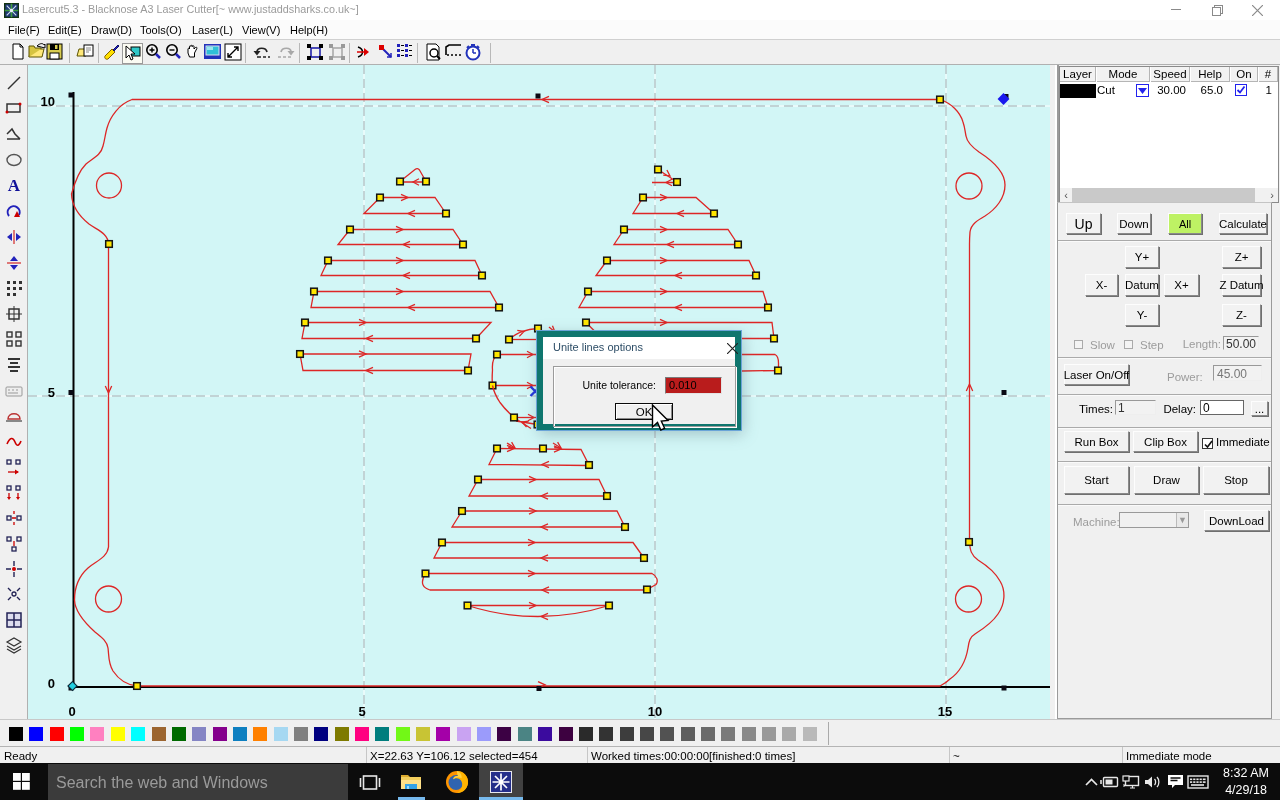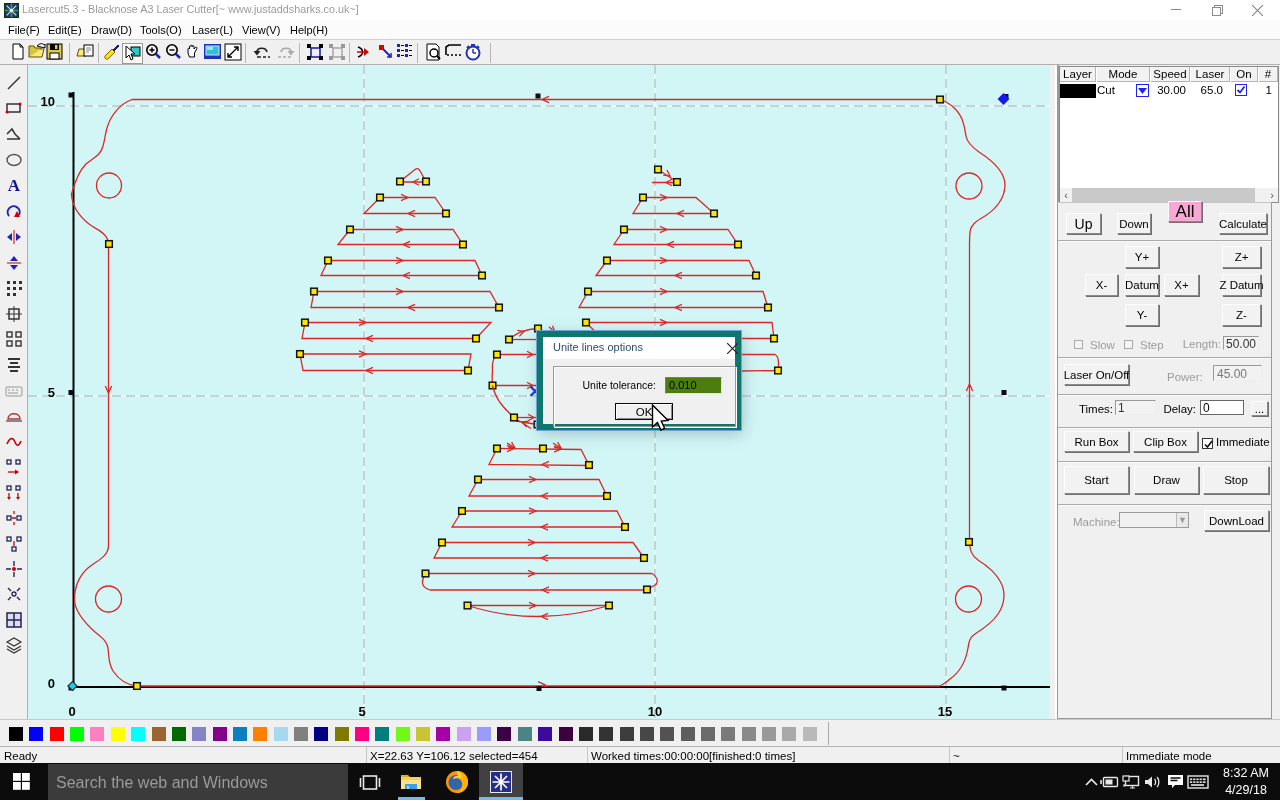--- a/index.html
+++ b/index.html
@@ -555,21 +555,21 @@
     <path d="M530.5,386.5 L540,396 M540,386.5 L530.5,396" stroke="#2233dd" stroke-width="2.4" fill="none"></path>
   </svg>
 <div style="position:absolute;left:1050px;top:65px;width:5px;height:654px;background:#f0f0f0"></div>
 <div style="position:absolute;left:1055px;top:65px;width:225px;height:654px;background:#f0f0f0;font-family:'Liberation Sans',sans-serif">
     <div style="position:absolute;left:0px;top:0px;width:2px;height:654px;background:#fff"></div>
     <div style="position:absolute;left:2px;top:0px;width:2px;height:654px;background:#9a9a9a"></div>
     <div style="position:absolute;left:4px;top:1px;width:220px;height:137px;background:#fff;border:1px solid #8a8a8a"></div>
     <div style="position:absolute;left:5px;top:2px;width:36px;height:15px;background:#f2f2f2;border-right:1px solid #b5b5b5;border-bottom:1px solid #b5b5b5;font-size:11.5px;display:flex;align-items:center;justify-content:center">Layer</div>
     <div style="position:absolute;left:42px;top:2px;width:53px;height:15px;background:#f2f2f2;border-right:1px solid #b5b5b5;border-bottom:1px solid #b5b5b5;font-size:11.5px;display:flex;align-items:center;justify-content:center">Mode</div>
     <div style="position:absolute;left:96px;top:2px;width:39px;height:15px;background:#f2f2f2;border-right:1px solid #b5b5b5;border-bottom:1px solid #b5b5b5;font-size:11.5px;display:flex;align-items:center;justify-content:center">Speed</div>
-    <div style="position:absolute;left:136px;top:2px;width:39px;height:15px;background:#f2f2f2;border-right:1px solid #b5b5b5;border-bottom:1px solid #b5b5b5;font-size:11.5px;display:flex;align-items:center;justify-content:center">Laser</div>
+    <div style="position:absolute;left:136px;top:2px;width:39px;height:15px;background:#f2f2f2;border-right:1px solid #b5b5b5;border-bottom:1px solid #b5b5b5;font-size:11.5px;display:flex;align-items:center;justify-content:center">Help</div>
     <div style="position:absolute;left:176px;top:2px;width:27px;height:15px;background:#f2f2f2;border-right:1px solid #b5b5b5;border-bottom:1px solid #b5b5b5;font-size:11.5px;display:flex;align-items:center;justify-content:center">On</div>
     <div style="position:absolute;left:204px;top:2px;width:19px;height:15px;background:#f2f2f2;border-right:1px solid #b5b5b5;border-bottom:1px solid #b5b5b5;font-size:11.5px;display:flex;align-items:center;justify-content:center">#</div>
     <div style="position:absolute;left:5px;top:19px;width:36px;height:14px;background:#000"></div>
     <div style="position:absolute;left:42px;top:19px;font-size:11.5px">Cut</div>
     <div style="position:absolute;left:81px;top:19px;width:13px;height:13px;background:#fff;border:1px solid #2222ee;display:flex;align-items:center;justify-content:center">
       <svg width="9" height="6" viewBox="0 0 9 6">
         <path d="M0,0 h9 L4.5,6 Z" fill="#2222ee"></path>
       </svg>
     </div>
     <div style="position:absolute;left:95px;top:19px;width:36px;font-size:11.5px;text-align:right">30.00</div>
@@ -592,21 +592,21 @@
     <div style="position:absolute;left:3px;top:328.5px;width:213px;height:1px;background:#aaa"></div>
     <div style="position:absolute;left:3px;top:329.5px;width:213px;height:1px;background:#fafafa"></div>
     <div style="position:absolute;left:3px;top:361.5px;width:213px;height:1px;background:#aaa"></div>
     <div style="position:absolute;left:3px;top:362.5px;width:213px;height:1px;background:#fafafa"></div>
     <div style="position:absolute;left:3px;top:396px;width:213px;height:1px;background:#aaa"></div>
     <div style="position:absolute;left:3px;top:397px;width:213px;height:1px;background:#fafafa"></div>
     <div style="position:absolute;left:3px;top:439px;width:213px;height:1px;background:#aaa"></div>
     <div style="position:absolute;left:3px;top:440px;width:213px;height:1px;background:#fafafa"></div>
     <div style="position:absolute;left:11px;top:148px;width:35px;height:21px;background:#f2f2f2;border:1px solid #8a8a8a;border-top-color:#fdfdfd;border-left-color:#fdfdfd;box-shadow:1px 1px 0 #6f6f6f;display:flex;align-items:center;justify-content:center;font-size:14px;color:#000">Up</div>
     <div style="position:absolute;left:62px;top:148px;width:34px;height:21px;background:#f2f2f2;border:1px solid #8a8a8a;border-top-color:#fdfdfd;border-left-color:#fdfdfd;box-shadow:1px 1px 0 #6f6f6f;display:flex;align-items:center;justify-content:center;font-size:11.5px;color:#000">Down</div>
-    <div style="position:absolute;left:113px;top:136px;width:34px;height:21px;background:#f9a8d4;border:1px solid #8a8a8a;border-top-color:#fdfdfd;border-left-color:#fdfdfd;box-shadow:1px 1px 0 #6f6f6f;display:flex;align-items:center;justify-content:center;font-size:17px;color:#000">All</div>
+    <div style="position:absolute;left:113px;top:148px;width:34px;height:21px;background:#bef264;border:1px solid #8a8a8a;border-top-color:#fdfdfd;border-left-color:#fdfdfd;box-shadow:1px 1px 0 #6f6f6f;display:flex;align-items:center;justify-content:center;font-size:11px;color:#000">All</div>
     <div style="position:absolute;left:164px;top:148px;width:48px;height:21px;background:#f2f2f2;border:1px solid #8a8a8a;border-top-color:#fdfdfd;border-left-color:#fdfdfd;box-shadow:1px 1px 0 #6f6f6f;display:flex;align-items:center;justify-content:center;font-size:11.5px;color:#000">Calculate</div>
     <div style="position:absolute;left:70px;top:181px;width:34px;height:22px;background:#f2f2f2;border:1px solid #8a8a8a;border-top-color:#fdfdfd;border-left-color:#fdfdfd;box-shadow:1px 1px 0 #6f6f6f;display:flex;align-items:center;justify-content:center;font-size:11.5px;color:#000">Y+</div>
     <div style="position:absolute;left:167px;top:181px;width:39px;height:22px;background:#f2f2f2;border:1px solid #8a8a8a;border-top-color:#fdfdfd;border-left-color:#fdfdfd;box-shadow:1px 1px 0 #6f6f6f;display:flex;align-items:center;justify-content:center;font-size:11.5px;color:#000">Z+</div>
     <div style="position:absolute;left:30px;top:209px;width:33px;height:22px;background:#f2f2f2;border:1px solid #8a8a8a;border-top-color:#fdfdfd;border-left-color:#fdfdfd;box-shadow:1px 1px 0 #6f6f6f;display:flex;align-items:center;justify-content:center;font-size:11.5px;color:#000">X-</div>
     <div style="position:absolute;left:70px;top:209px;width:34px;height:22px;background:#f2f2f2;border:1px solid #8a8a8a;border-top-color:#fdfdfd;border-left-color:#fdfdfd;box-shadow:1px 1px 0 #6f6f6f;display:flex;align-items:center;justify-content:center;font-size:11.5px;color:#000">Datum</div>
     <div style="position:absolute;left:109px;top:209px;width:35px;height:22px;background:#f2f2f2;border:1px solid #8a8a8a;border-top-color:#fdfdfd;border-left-color:#fdfdfd;box-shadow:1px 1px 0 #6f6f6f;display:flex;align-items:center;justify-content:center;font-size:11.5px;color:#000">X+</div>
     <div style="position:absolute;left:167px;top:209px;width:39px;height:22px;background:#f2f2f2;border:1px solid #8a8a8a;border-top-color:#fdfdfd;border-left-color:#fdfdfd;box-shadow:1px 1px 0 #6f6f6f;display:flex;align-items:center;justify-content:center;font-size:11.5px;color:#000">Z Datum</div>
     <div style="position:absolute;left:70px;top:239px;width:34px;height:22px;background:#f2f2f2;border:1px solid #8a8a8a;border-top-color:#fdfdfd;border-left-color:#fdfdfd;box-shadow:1px 1px 0 #6f6f6f;display:flex;align-items:center;justify-content:center;font-size:11.5px;color:#000">Y-</div>
     <div style="position:absolute;left:167px;top:239px;width:39px;height:22px;background:#f2f2f2;border:1px solid #8a8a8a;border-top-color:#fdfdfd;border-left-color:#fdfdfd;box-shadow:1px 1px 0 #6f6f6f;display:flex;align-items:center;justify-content:center;font-size:11.5px;color:#000">Z-</div>
     <div style="position:absolute;left:19px;top:275px;width:9px;height:9px;background:#f4f4f4;border:1px solid #aaa"></div>
@@ -775,17 +775,17 @@
   </div>
 
 <div style="position:absolute;left:537px;top:331px;width:204px;height:99px;background:#f0f0f0;border:6px solid #0f766e;box-shadow:2px 4px 14px rgba(90,120,130,.4);outline:1px solid #6aa4d8">
   <div style="position:absolute;left:0;top:0;width:100%;height:22px;background:#fff"></div>
   <div style="position:absolute;left:10px;top:4px;font-size:11px;color:#2d4d66">Unite lines options</div>
   <svg width="11" height="11" viewBox="0 0 11 11" style="position:absolute;left:184px;top:6px">
       <path d="M0,0 L11,11 M11,0 L0,11" stroke="#222" stroke-width="1.15"></path>
     </svg>
   <div style="position:absolute;left:10px;top:29px;width:183px;height:61px;border:1px solid #9b9b9b;box-shadow:1px 1px 0 #fff inset, 1px 1px 0 #fff"></div>
   <div style="position:absolute;left:28px;top:42px;width:85px;font-size:10.5px;color:#000;text-align:right;white-space:nowrap">Unite tolerance:</div>
-  <div style="position:absolute;left:122px;top:39.5px;width:57px;height:17px;background:#4d7c0f;border:1px solid #7a7a7a;border-bottom-color:#e3e3e3;border-right-color:#e3e3e3;font-size:11px;padding:1px 0 0 3px">0.010</div>
+  <div style="position:absolute;left:122px;top:39.5px;width:57px;height:17px;background:#b91c1c;border:1px solid #7a7a7a;border-bottom-color:#e3e3e3;border-right-color:#e3e3e3;font-size:11px;padding:1px 0 0 3px">0.010</div>
   <div style="position:absolute;left:72px;top:66px;width:58px;height:17px;background:#f0f0f0;border:1px solid #0a0a0a;box-shadow:inset 1px 1px 0 #fff, inset -1px -1px 0 #8a8a8a;font-size:11.5px;display:flex;align-items:center;justify-content:center">OK</div>
 </div>
 <svg width="19" height="29" viewBox="0 0 19 29" style="position:absolute;left:651px;top:404px">
   <path d="M1.5,1 L1.5,23 L6.5,18.5 L9.8,26 L13.6,24.3 L10.3,17 L17,16.5 Z" fill="#fff" stroke="#000" stroke-width="1.4"></path>
 </svg>
 </body></html>

